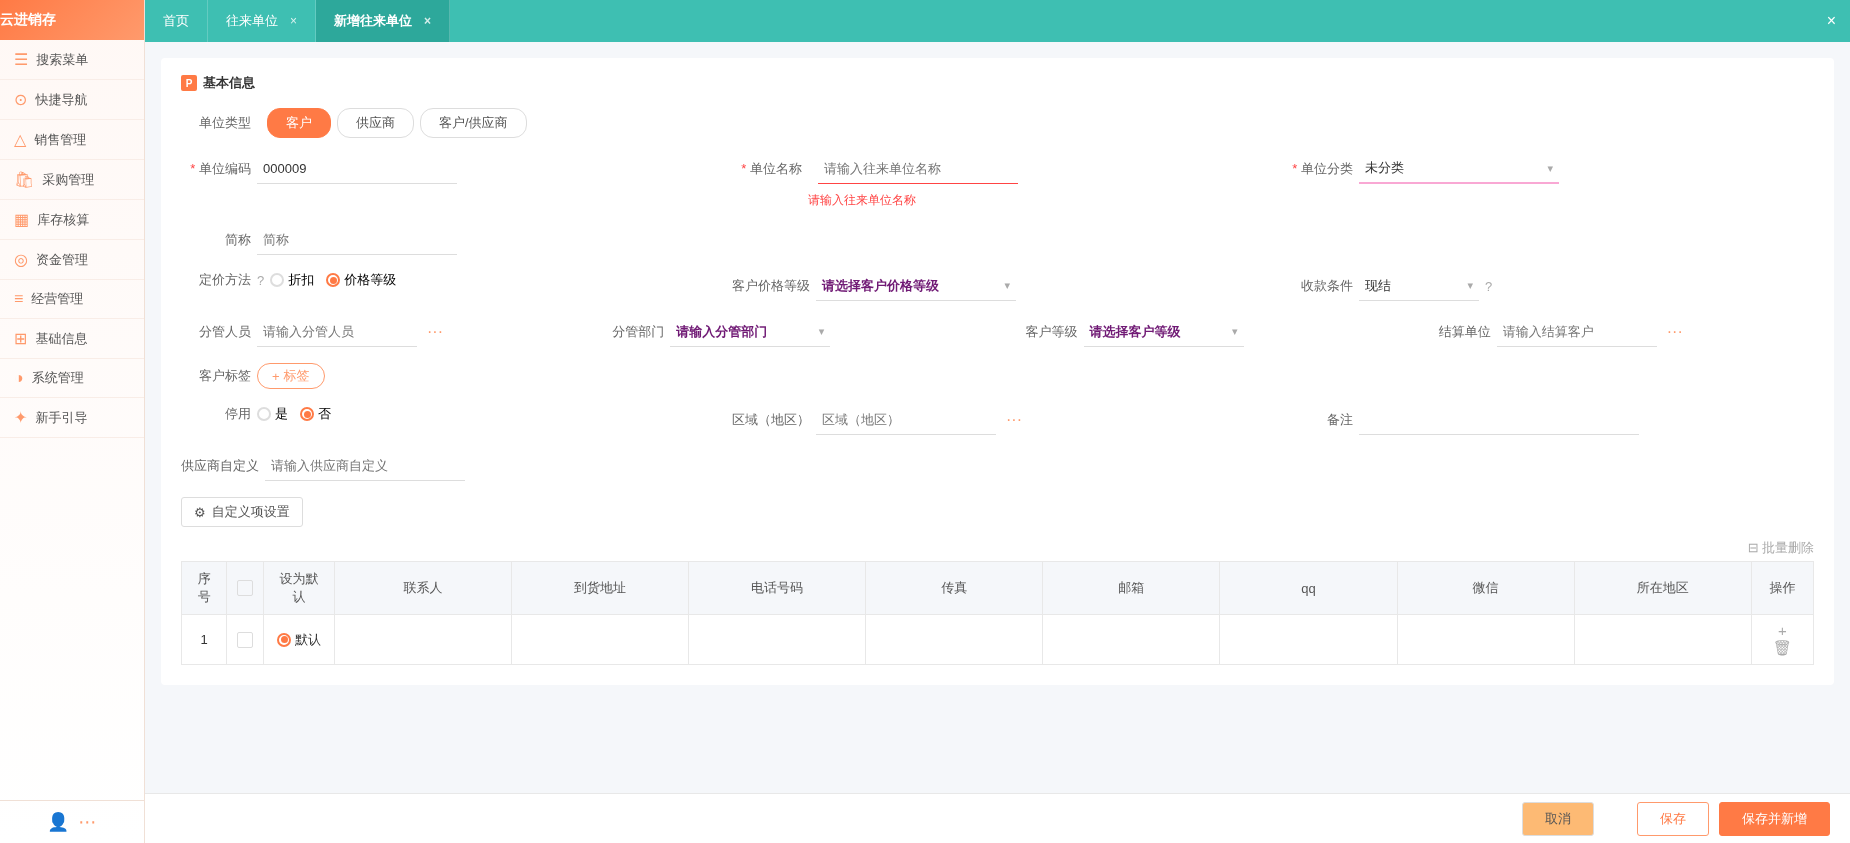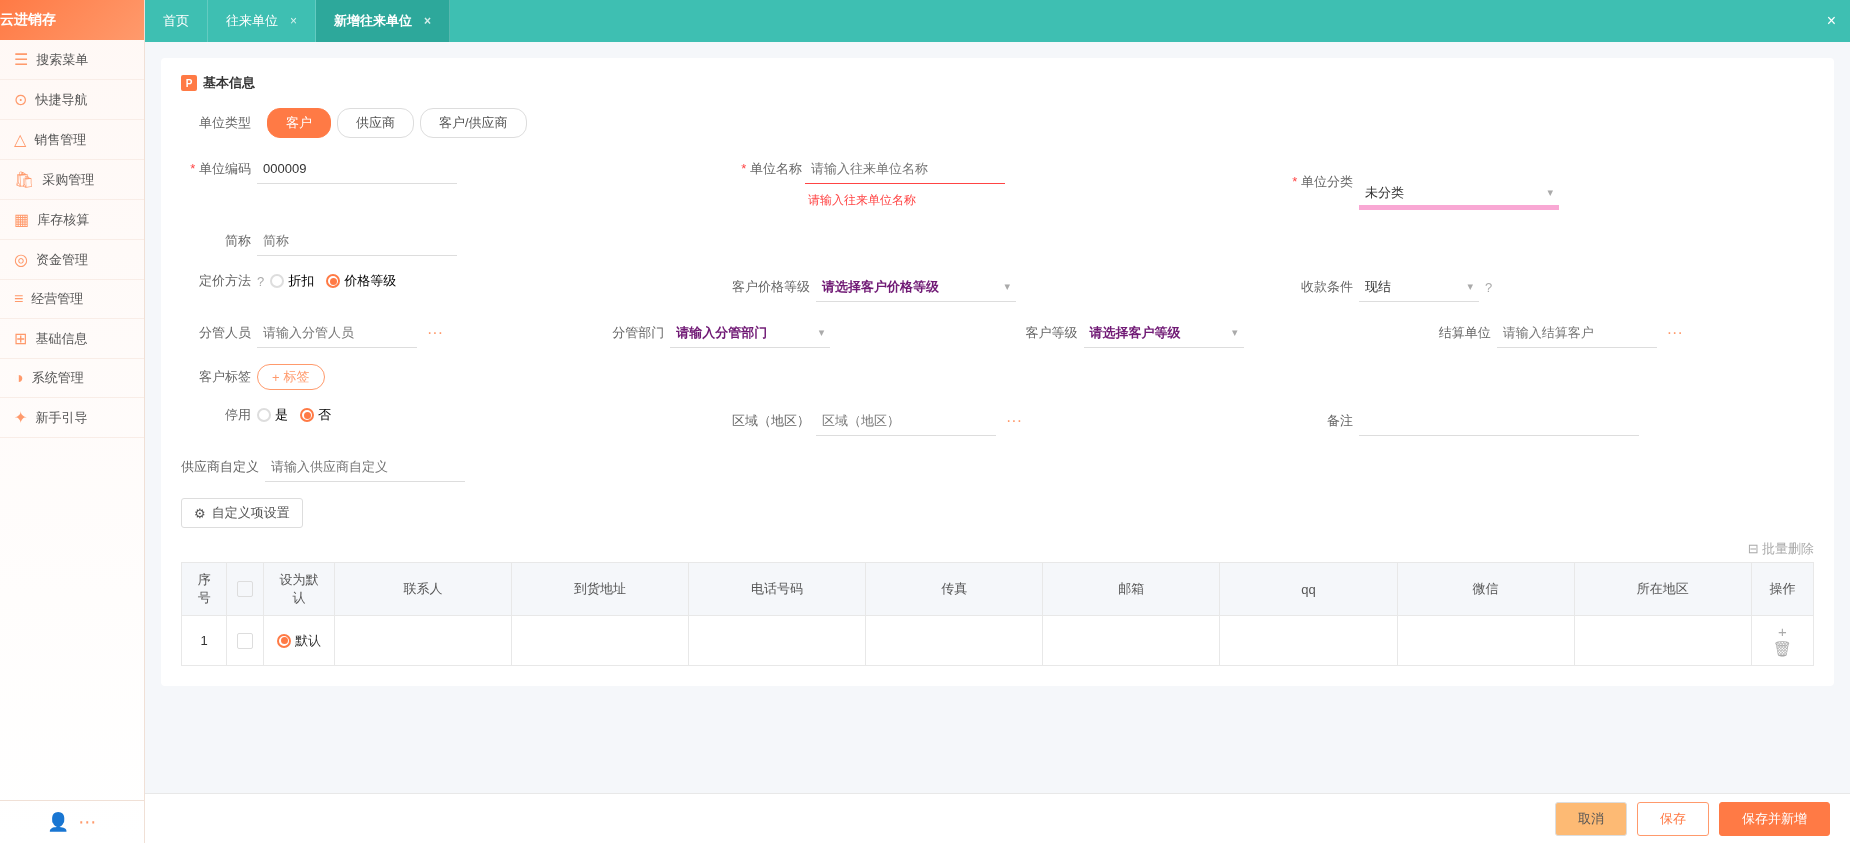--- a/index.html
+++ b/index.html
@@ -320,20 +320,21 @@
       font-size: 13px;
     }
     .btn-save {
       padding: 7px 22px;
       border: 1px solid #ff9a6c;
       background: #fff;
       border-radius: 3px;
       cursor: pointer;
       color: #ff7a45;
       font-size: 13px;
+      margin-left: 33px;
     }
     .btn-save-new {
       padding: 7px 22px;
       background: #ff7a45;
       border: 1px solid #ff7a45;
       border-radius: 3px;
       cursor: pointer;
       color: #fff;
       font-size: 13px;
     }
@@ -434,29 +435,29 @@
         <button class="btn-unit">供应商</button>
         <button class="btn-unit">客户/供应商</button>
       </div>
 
       <div class="form-row">
         <div class="form-group">
           <span class="form-label required">单位编码</span>
           <input class="form-input" value="000009" style="max-width: 200px;">
         </div>
         <div class="form-group" style="flex-direction:column;align-items:flex-start;">
-          <div style="display:flex;align-items:center;gap:3px;width:100%;">
+          <div style="display:flex;align-items:center;gap:16px;width:100%;">
             <span class="form-label required">单位名称</span>
             <input class="form-input error" style="max-width: 200px;" placeholder="请输入往来单位名称">
           </div>
           <div class="error-msg">请输入往来单位名称</div>
         </div>
         <div class="form-group">
           <span class="form-label required">单位分类</span>
-          <div class="form-select" style="max-width:200px;border-bottom:5px solid #f9a8d4;margin-top:26px;">
+          <div class="form-select" style="max-width:200px;border-bottom:2px solid #f9a8d4;">
             <span class="value">未分类</span>
             <span class="chevron">▾</span>
           </div>
         </div>
       </div>
 
       <div class="form-row">
         <div class="form-group">
           <span class="form-label">简称</span>
           <input class="form-input" style="max-width: 200px;" placeholder="简称">

